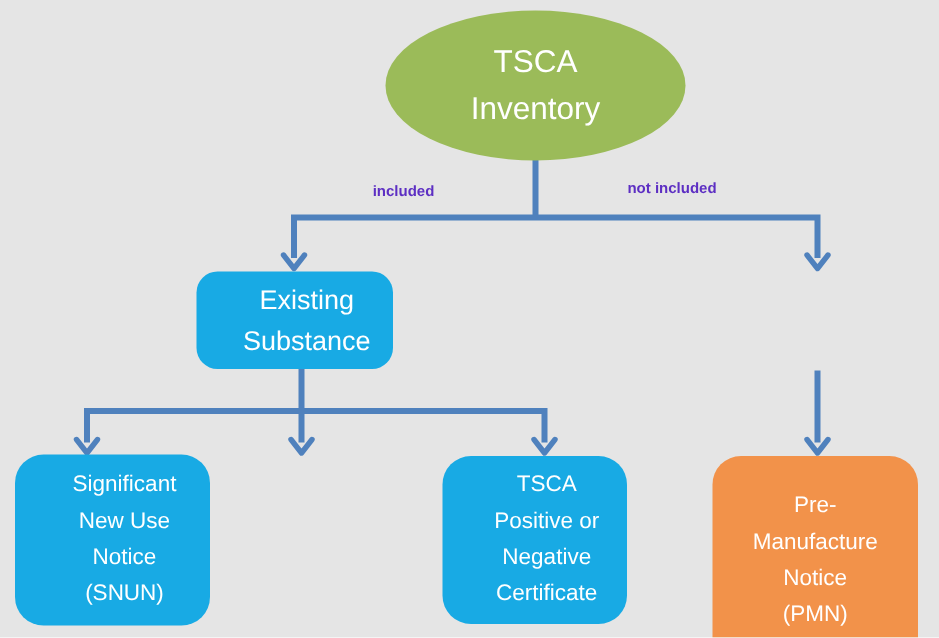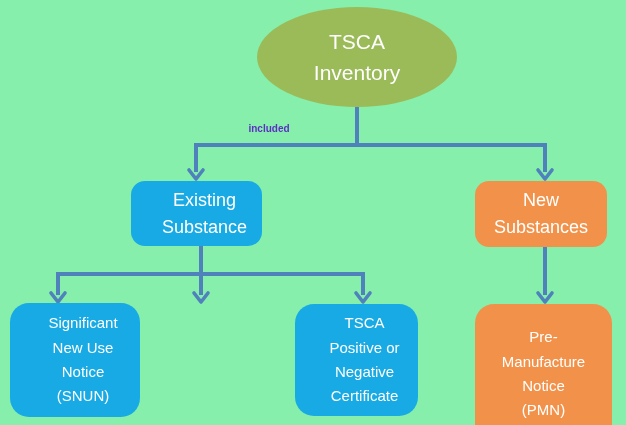--- a/index.html
+++ b/index.html
@@ -10,21 +10,21 @@
     --label-purple: #5d2fc3;
     --text-white: #ffffff;
   }
   * { margin: 0; padding: 0; box-sizing: border-box; }
   html, body { background: #ffffff; }
   body { font-family: "Liberation Sans", sans-serif; }
   .canvas {
     position: relative;
     width: 626px;
     height: 425px;
-    background: #86efac;
+    background: #e5e5e5;
     overflow: hidden;
   }
   .connector-layer {
     position: absolute;
     left: 0; top: 0;
     width: 626px; height: 425px;
   }
   .connector-layer path {
     stroke: var(--connector-blue);
     stroke-width: 4;
@@ -98,25 +98,24 @@
     <path class="arrowhead" d="M356,293 L363,302 L370,293"></path>
 
     <path d="M545,247 L545,295"></path>
     <path class="arrowhead" d="M538,293 L545,302 L552,293"></path>
   </svg>
 
   <div class="node ellipse">TSCA
 Inventory</div>
 
   <div class="edge-label included">included</div>
+  <div class="edge-label not-included">not included</div>
 
   <div class="node blue level2 existing">Existing
 Substance</div>
-  <div class="node orange level2 new">New
-Substances</div>
 
   <div class="node blue level3 snun">Significant
 New Use
 Notice
 (SNUN)</div>
   <div class="node blue level3 cert">TSCA
 Positive or
 Negative
 Certificate</div>
   <div class="node orange level3 pmn">Pre-

